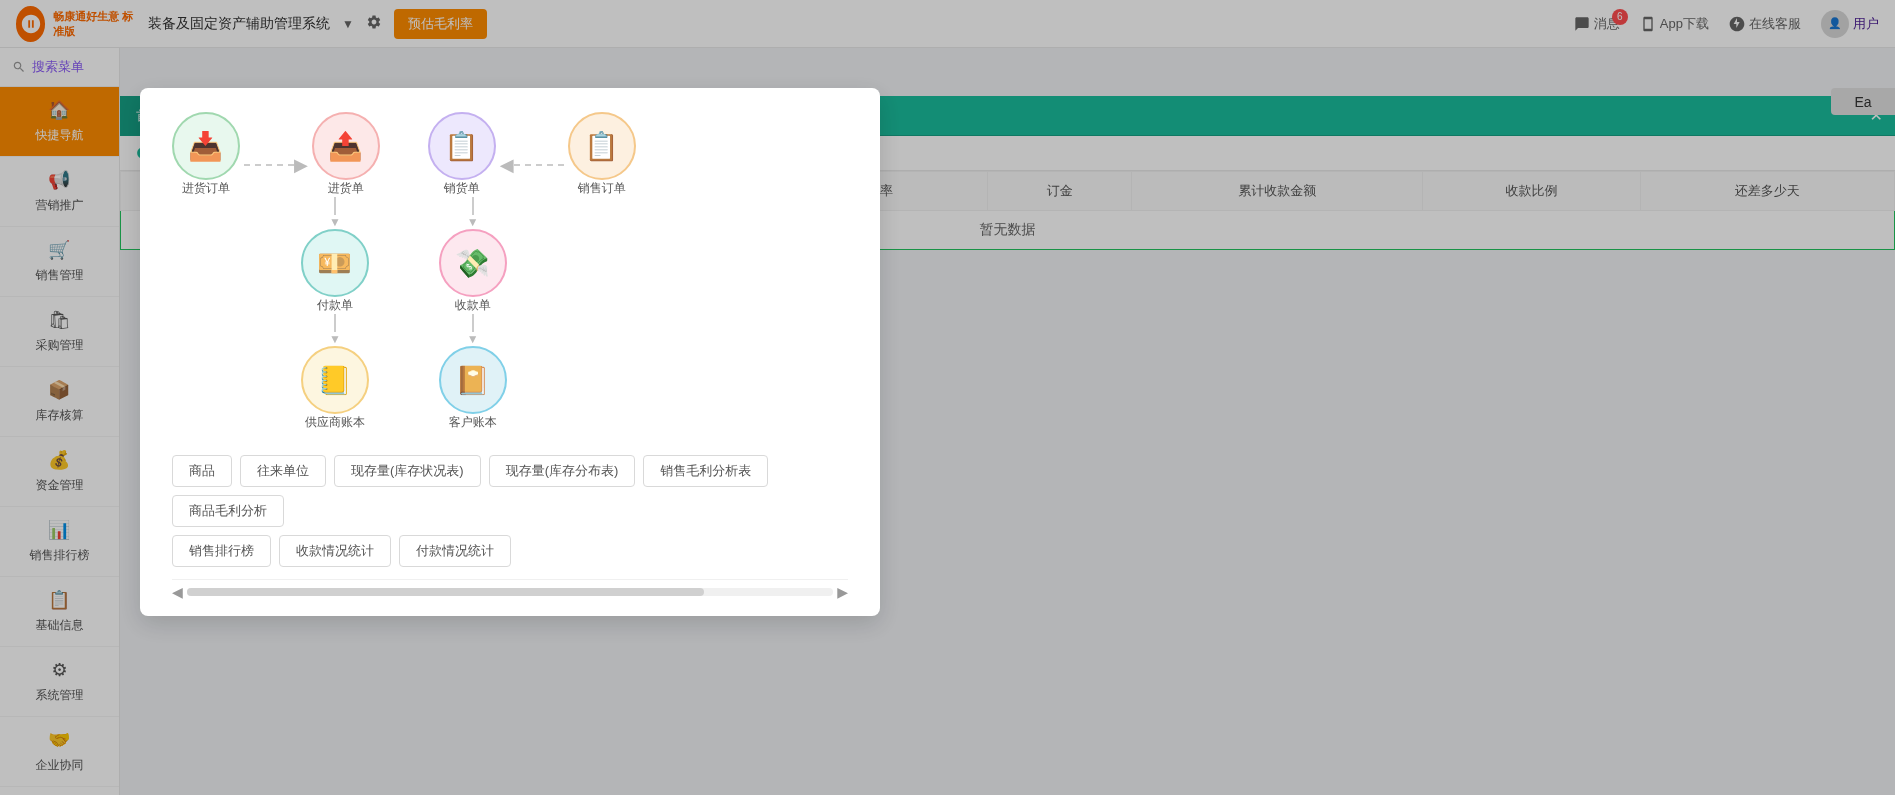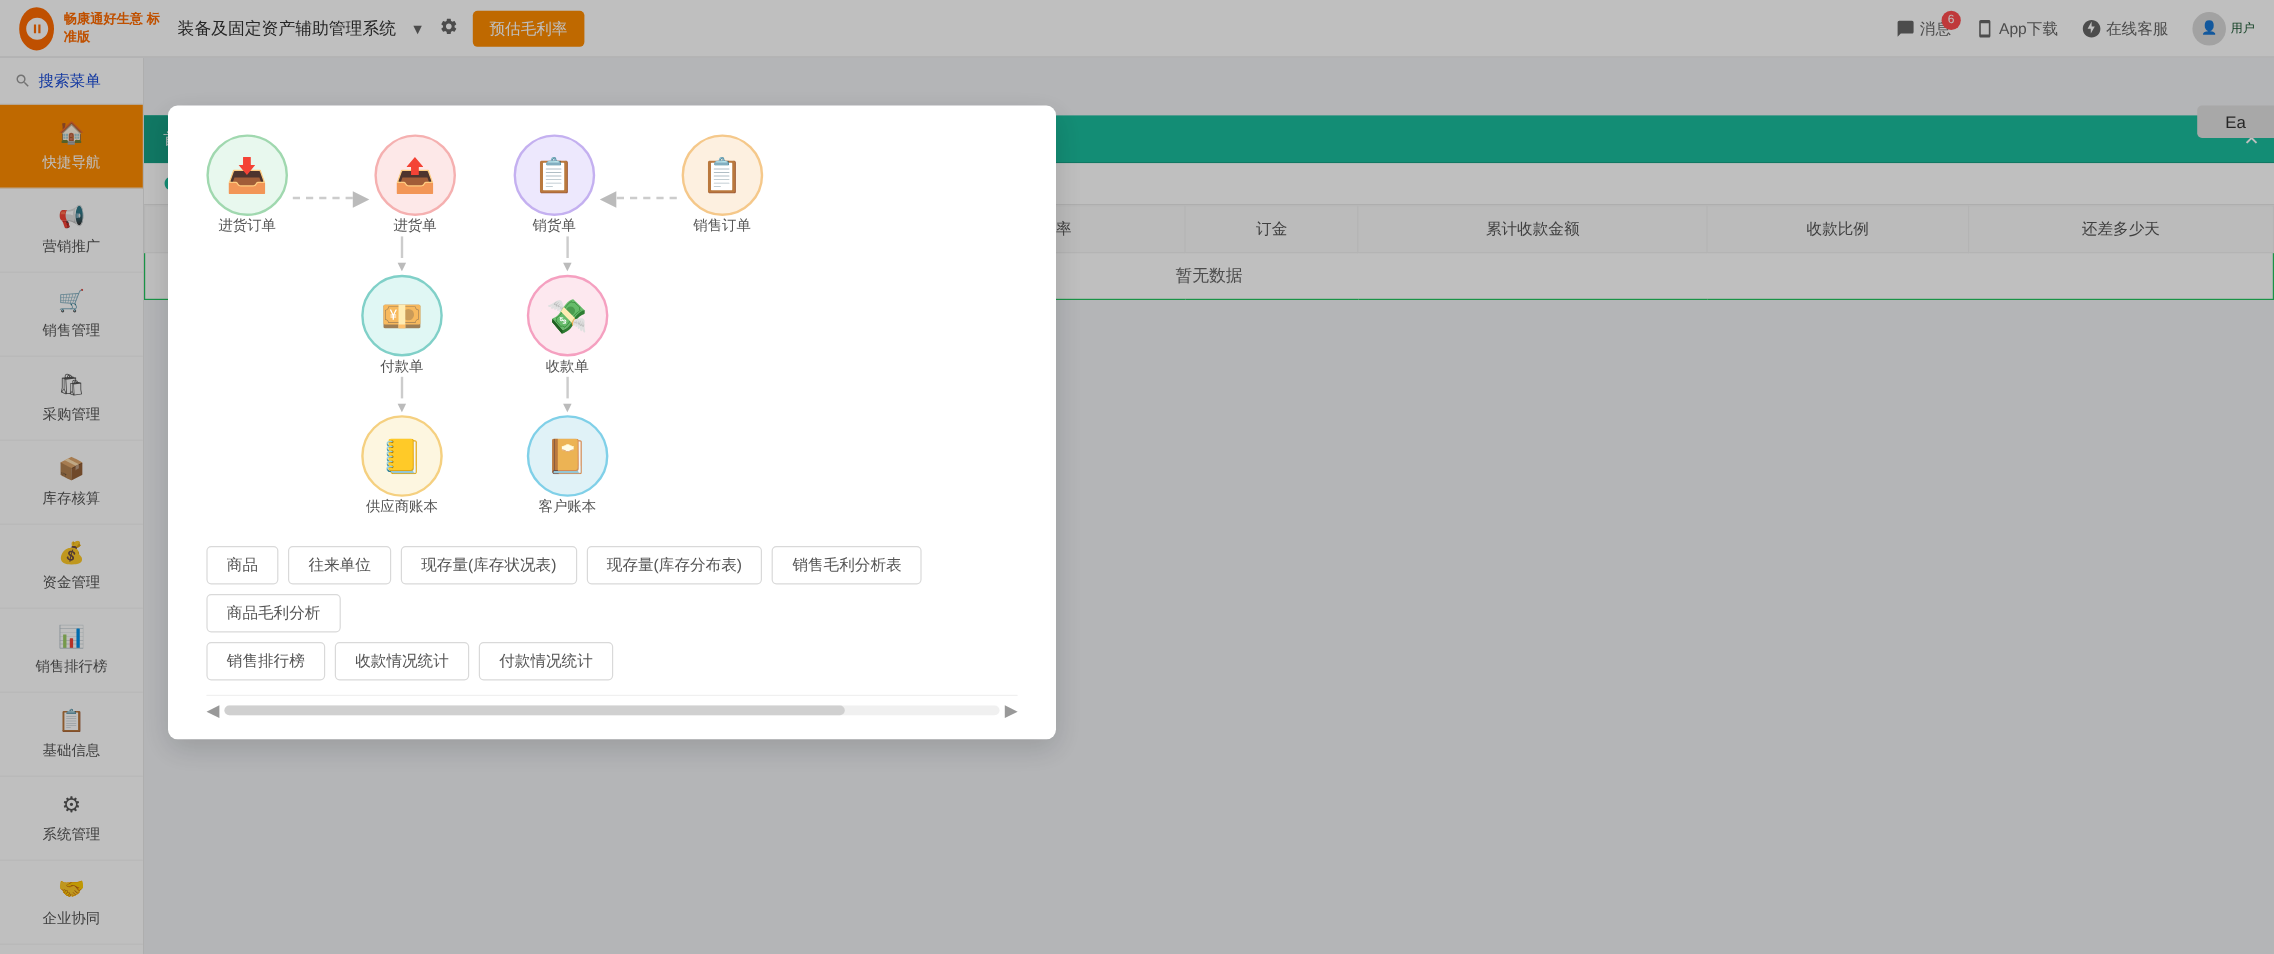--- a/index.html
+++ b/index.html
@@ -34,21 +34,21 @@
 
     
     .sidebar {
       position: fixed; left: 0; top: 48px; bottom: 0;
       width: 120px; background: #fff;
       border-right: 1px solid #e8e8e8;
       overflow-y: auto;
     }
     .sidebar-search {
       display: flex; align-items: center; gap: 6px;
-      padding: 10px 12px; color: #1d4ed8; font-size: 13px;
+      padding: 10px 12px; color: #8b5cf6; font-size: 13px;
       border-bottom: 1px solid #f0f0f0; cursor: pointer;
     }
     .sidebar-item {
       display: flex; flex-direction: column; align-items: center;
       padding: 12px 8px; cursor: pointer; color: #555;
       font-size: 12px; gap: 6px; border-bottom: 1px solid #f5f5f5;
     }
     .sidebar-item .icon { font-size: 18px; }
     .sidebar-item.active-home { background: #ff8c00; color: white; }
     .sidebar-item.active-home .icon { color: white; }
@@ -176,21 +176,21 @@
     .scrollbar-track {
       flex: 1; height: 8px; background: #f0f0f0; border-radius: 4px; position: relative;
     }
     .scrollbar-thumb {
       position: absolute; left: 0; top: 0;
       width: 80%; height: 8px; background: #d0d0d0; border-radius: 4px;
     }
     .scroll-arrow { color: #999; cursor: pointer; font-size: 14px; }
 
     
-    .user-label { font-size: 10px; color: #14532d; }
+    .user-label { font-size: 13px; color: #4c1d95; }
 
     
     .ea-badge {
       position: absolute; right: 0; top: 88px;
       width: 64px; height: 27px; background: #e0e0e0;
       display: flex; align-items: center; justify-content: center;
       font-size: 14px; color: #333; border-radius: 4px 0 0 4px;
       cursor: pointer; z-index: 50;
     }
   </style>

